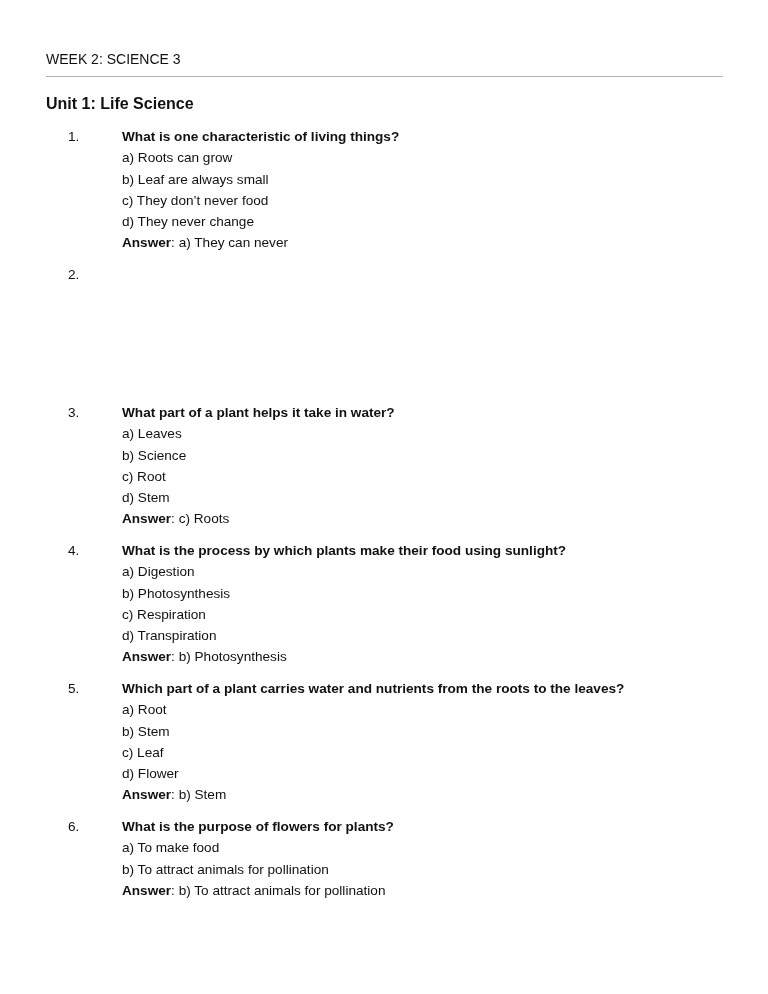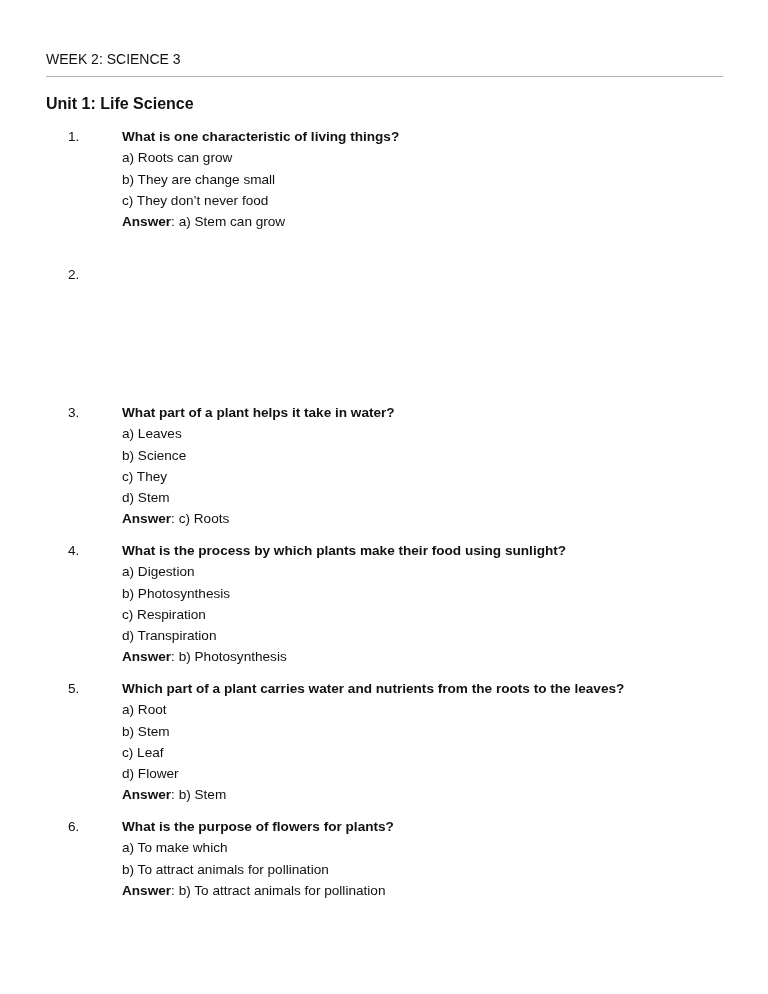--- a/index.html
+++ b/index.html
@@ -24,37 +24,38 @@
 <div class="rule"></div>
 <div class="unit">Unit 1: Life Science</div>
 
 <div class="questions">
 
   <div class="q">
     <div class="q-num">1.</div>
     <div class="q-body">
       <div class="line q-text">What is one characteristic of living things?</div>
       <div class="line">a) Roots can grow</div>
-      <div class="line">b) They are change small</div>
+      <div class="line">b) Leaf are always small</div>
       <div class="line">c) They don’t never food</div>
-      <div class="line"><span class="ans-label">Answer</span><span>: a) Stem can grow</span></div>
+      <div class="line">d) They never change</div>
+      <div class="line"><span class="ans-label">Answer</span><span>: a) They can never</span></div>
     </div>
   </div>
 
   <div class="q">
     <div class="q-num">2.</div>
   </div>
 
   <div class="q">
     <div class="q-num">3.</div>
     <div class="q-body">
       <div class="line q-text">What part of a plant helps it take in water?</div>
       <div class="line">a) Leaves</div>
       <div class="line">b) Science</div>
-      <div class="line">c) They</div>
+      <div class="line">c) Root</div>
       <div class="line">d) Stem</div>
       <div class="line"><span class="ans-label">Answer</span><span>: c) Roots</span></div>
     </div>
   </div>
 
   <div class="q">
     <div class="q-num">4.</div>
     <div class="q-body">
       <div class="line q-text">What is the process by which plants make their food using sunlight?</div>
       <div class="line">a) Digestion</div>
@@ -74,18 +75,18 @@
       <div class="line">c) Leaf</div>
       <div class="line">d) Flower</div>
       <div class="line"><span class="ans-label">Answer</span><span>: b) Stem</span></div>
     </div>
   </div>
 
   <div class="q">
     <div class="q-num">6.</div>
     <div class="q-body">
       <div class="line q-text">What is the purpose of flowers for plants?</div>
-      <div class="line">a) To make which</div>
+      <div class="line">a) To make food</div>
       <div class="line">b) To attract animals for pollination</div>
       <div class="line"><span class="ans-label">Answer</span><span>: b) To attract animals for pollination</span></div>
     </div>
   </div>
 </div>
 
 </body></html>

